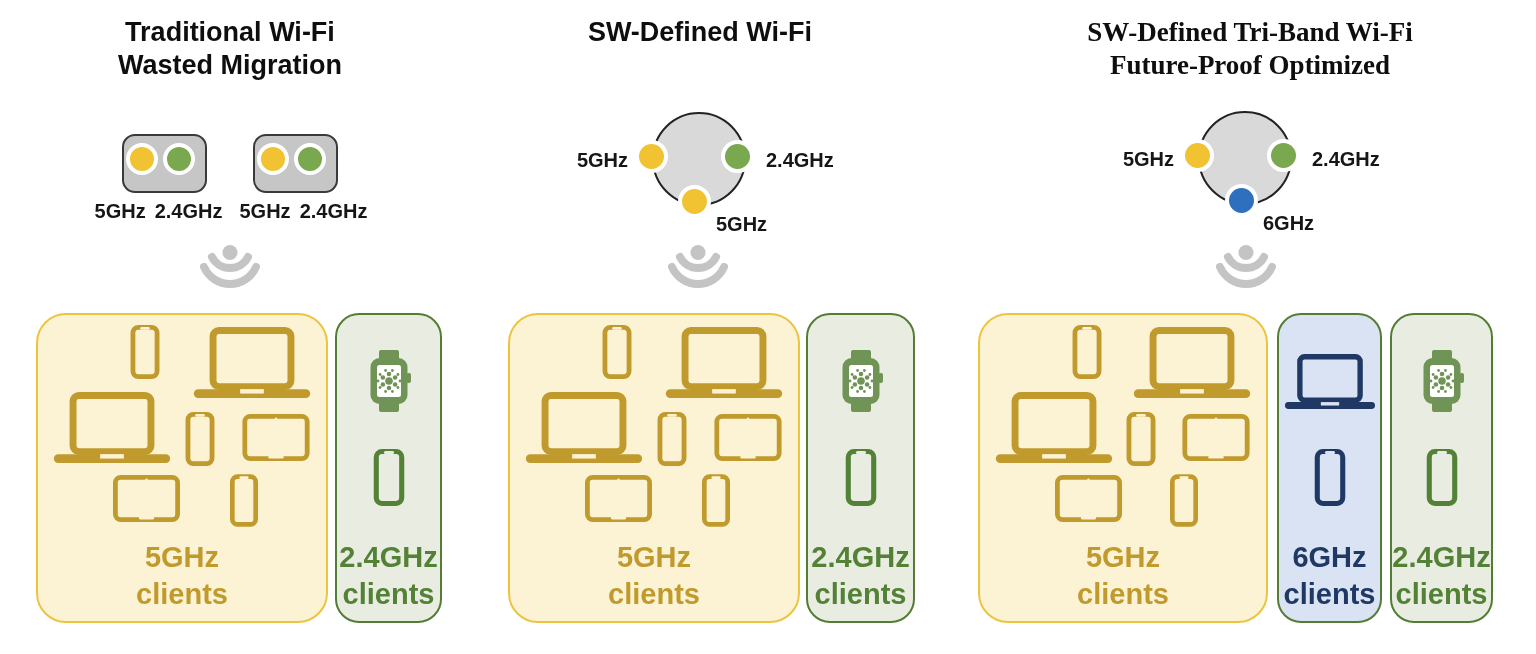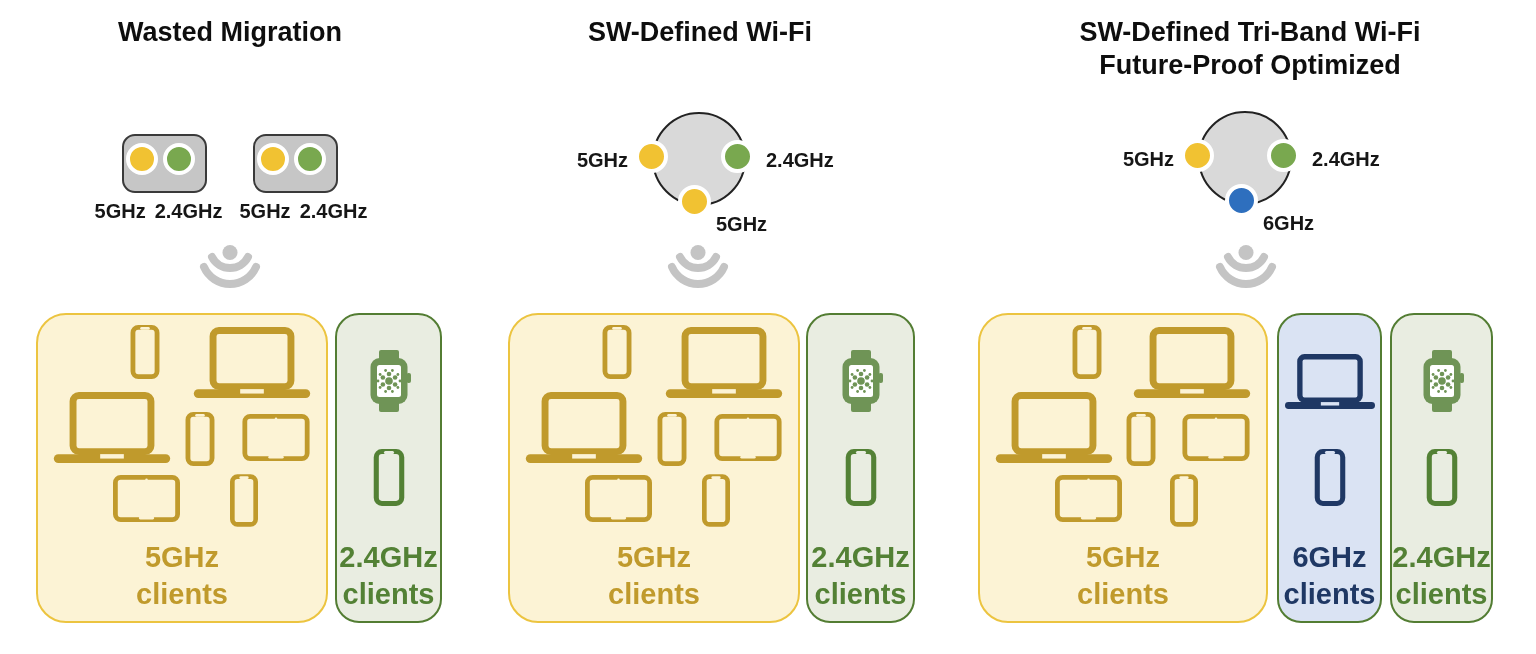--- a/index.html
+++ b/index.html
@@ -55,20 +55,21 @@
   .device svg { display:block; width:100%; height:100%; }
   .centered { left:50%; transform:translateX(-50%); }
   .watch-color { color:#6F9456; }
 </style>
 </head>
 <body>
 
 <div class="stage">
 
   <div class="col-title" style="left:30px;">
+    <div>Traditional Wi-Fi</div>
     <div>Wasted Migration</div>
   </div>
 
   <div class="radio-module" style="left:122px; top:134px;">
     <span class="band-dot dot-sm c-5ghz" style="left:2px;  top:7px;"></span>
     <span class="band-dot dot-sm c-24ghz" style="left:39px; top:7px;"></span>
   </div>
   <div class="radio-module" style="left:253px; top:134px;">
     <span class="band-dot dot-sm c-5ghz" style="left:2px;  top:7px;"></span>
     <span class="band-dot dot-sm c-24ghz" style="left:39px; top:7px;"></span>
@@ -285,21 +286,21 @@
           <rect x="2.5" y="2.5" width="25" height="51" rx="5.5" fill="none" stroke="currentColor" stroke-width="5"></rect>
           <rect x="10" y="2" width="10" height="3" rx="1.5" fill="var(--bg)"></rect>
         </svg>
     </div>
     <div class="box-label">
       <div>2.4GHz</div>
       <div>clients</div>
     </div>
   </div>
 
-  <div class="col-title" style="left:1050px;">
+  <div class="col-title" style="left:1050px;font-family:Liberation Serif, serif;">
     <div>SW-Defined Tri-Band Wi-Fi</div>
     <div>Future-Proof Optimized</div>
   </div>
 
   <div class="ap-circle" style="left:1198px; top:111px;"></div>
   <span class="band-dot dot-md c-5ghz" style="left:1180.5px; top:138.5px;"></span>
   <span class="band-dot dot-md c-24ghz" style="left:1266.5px; top:138.5px;"></span>
   <span class="band-dot dot-md c-6ghz" style="left:1224.5px; top:183.5px;"></span>
   <span class="ap-band-label right-align" style="left:1074px; top:148px;">5GHz</span>
   <span class="ap-band-label" style="left:1312px; top:148px;">2.4GHz</span>

